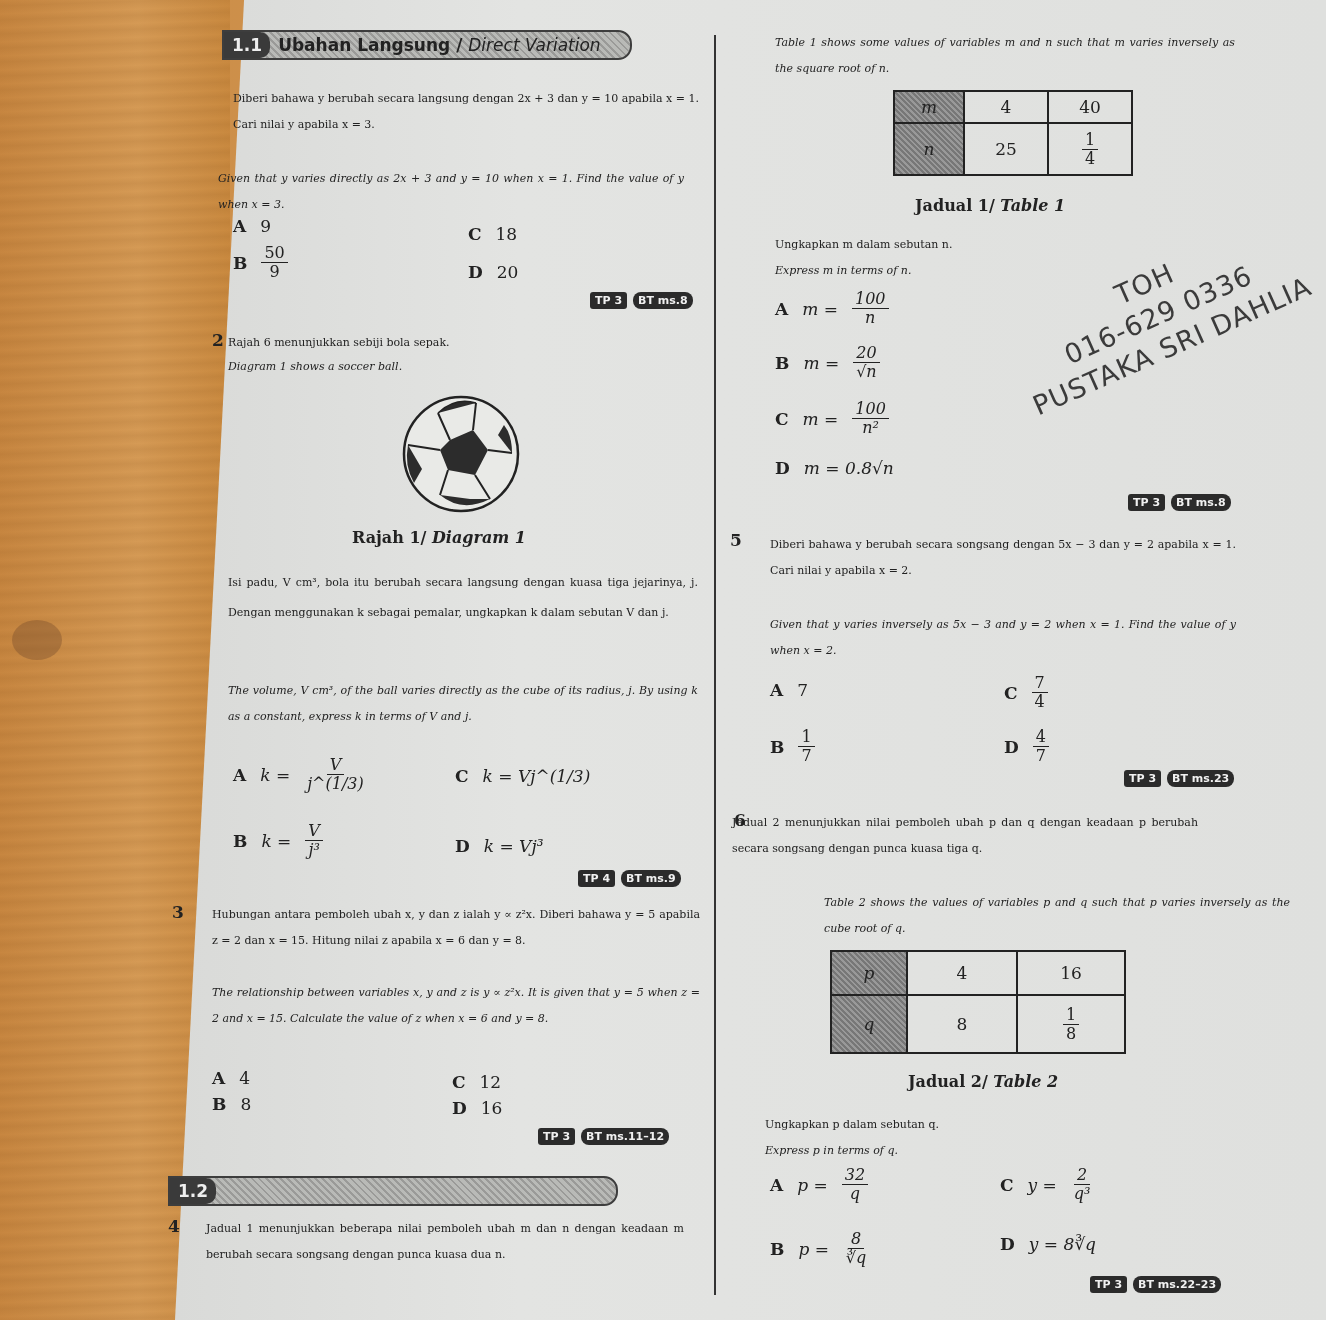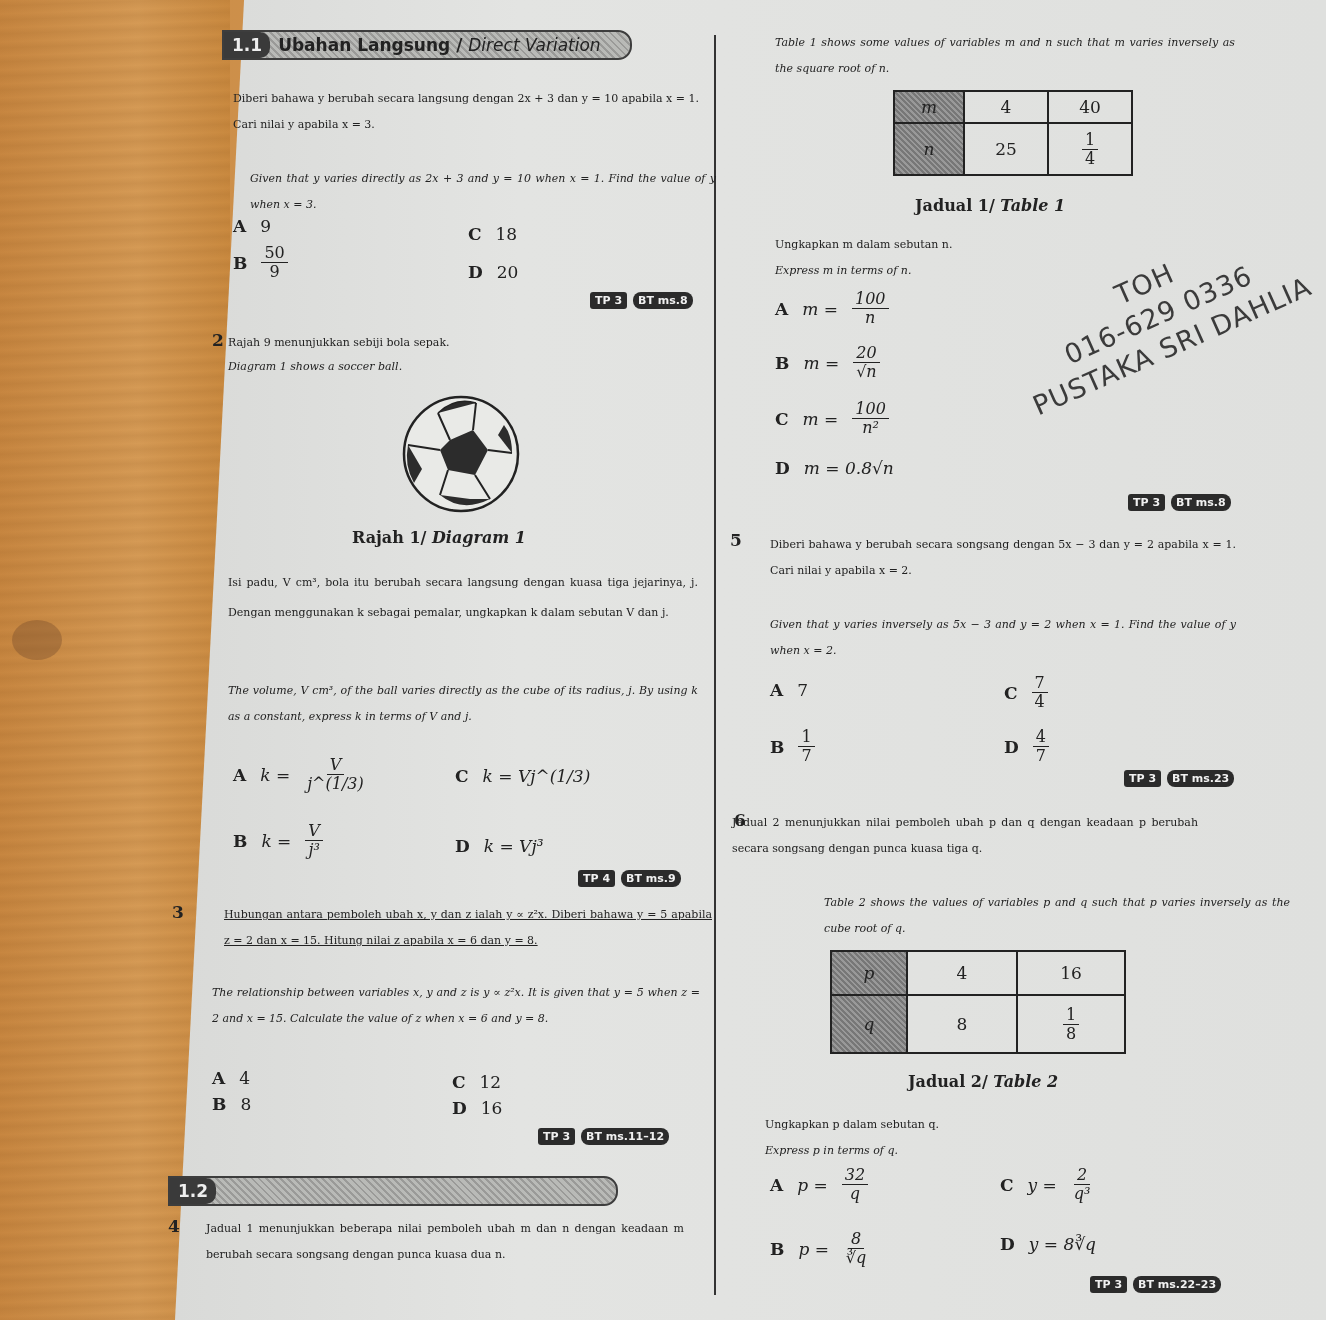--- a/index.html
+++ b/index.html
@@ -73,21 +73,21 @@
 <div class="wood-knot"></div>
 <div class="paper"></div>
 <div class="col-divider"></div>
 
 <div class="section-header" style="left:222px; top:30px; width:410px;">
   <span class="section-num">1.1</span>
   <span class="section-title"><span>Ubahan Langsung</span><span> / </span><span class="en">Direct Variation</span></span>
 </div>
 
 <div class="txt just" style="left:233px; top:86px; width:466px;">Diberi bahawa y berubah secara langsung dengan 2x + 3 dan y = 10 apabila x = 1. Cari nilai y apabila x = 3.</div>
-<div class="txt it just" style="left:250px; top:166px; width:466px;">Given that y varies directly as 2x + 3 and y = 10 when x = 1. Find the value of y when x = 3.</div>
+<div class="txt it just" style="left:218px; top:166px; width:466px;">Given that y varies directly as 2x + 3 and y = 10 when x = 1. Find the value of y when x = 3.</div>
 <div class="opt" style="left:233px; top:216px;">
     <span class="ol">A</span>
     <span>9</span>
   </div>
 <div class="opt" style="left:233px; top:244px;">
     <span class="ol">B</span>
   <span class="frac">
       <span class="num">50</span>
       <span class="den">9</span>
     </span>
@@ -99,21 +99,21 @@
 <div class="opt" style="left:468px; top:262px;">
     <span class="ol">D</span>
     <span>20</span>
   </div>
 <div class="badges" style="left:590px; top:292px;">
   <span class="badge">TP 3</span>
   <span class="badge bt">BT ms.8</span>
 </div>
 
 <div class="qnum" style="left:212px; top:330px;">2</div>
-<div class="txt" style="left:228px; top:330px;">Rajah 9 menunjukkan sebiji bola sepak.</div>
+<div class="txt" style="left:228px; top:330px;">Rajah 6 menunjukkan sebiji bola sepak.</div>
 <div class="txt it" style="left:228px; top:354px;">Diagram 1 shows a soccer ball.</div>
 <svg class="ball" width="122" height="118" viewBox="0 0 122 118">
   <circle cx="61" cy="59" r="57" fill="#e9eae7" stroke="#222" stroke-width="2.5"></circle>
   <polygon points="50,45 73,35 88,55 75,80 48,75 40,55" fill="#2c2c2c"></polygon>
   <path d="M50,45 L38,18 M73,35 L76,8 M88,55 L112,58 M75,80 L90,104 M48,75 L40,100 M40,55 L8,50" stroke="#222" stroke-width="2"></path>
   <path d="M38,18 Q55,2 76,8" fill="#2c2c2c" stroke="#222" stroke-width="1.5"></path>
   <path d="M112,58 Q112,40 104,30 L98,40 Z" fill="#2c2c2c"></path>
   <path d="M8,50 Q4,70 14,88 L22,74 Z" fill="#2c2c2c"></path>
   <path d="M40,100 Q62,118 90,104 L70,104 Z" fill="#2c2c2c"></path>
 </svg>
@@ -143,21 +143,21 @@
 <div class="opt" style="left:455px; top:836px;">
     <span class="ol">D</span>
     <span class="it">k = Vj³</span>
   </div>
 <div class="badges" style="left:578px; top:870px;">
   <span class="badge">TP 4</span>
   <span class="badge bt">BT ms.9</span>
 </div>
 
 <div class="qnum" style="left:172px; top:902px;">3</div>
-<div class="txt just" style="left:224px; top:902px; width:488px;text-decoration:underline;">Hubungan antara pemboleh ubah x, y dan z ialah y ∝ z²x. Diberi bahawa y = 5 apabila z = 2 dan x = 15. Hitung nilai z apabila x = 6 dan y = 8.</div>
+<div class="txt just" style="left:212px; top:902px; width:488px;">Hubungan antara pemboleh ubah x, y dan z ialah y ∝ z²x. Diberi bahawa y = 5 apabila z = 2 dan x = 15. Hitung nilai z apabila x = 6 dan y = 8.</div>
 <div class="txt it just" style="left:212px; top:980px; width:488px;">The relationship between variables x, y and z is y ∝ z²x. It is given that y = 5 when z = 2 and x = 15. Calculate the value of z when x = 6 and y = 8.</div>
 <div class="opt" style="left:212px; top:1068px;">
     <span class="ol">A</span>
     <span>4</span>
   </div>
 <div class="opt" style="left:212px; top:1094px;">
     <span class="ol">B</span>
     <span>8</span>
   </div>
 <div class="opt" style="left:452px; top:1072px;">

